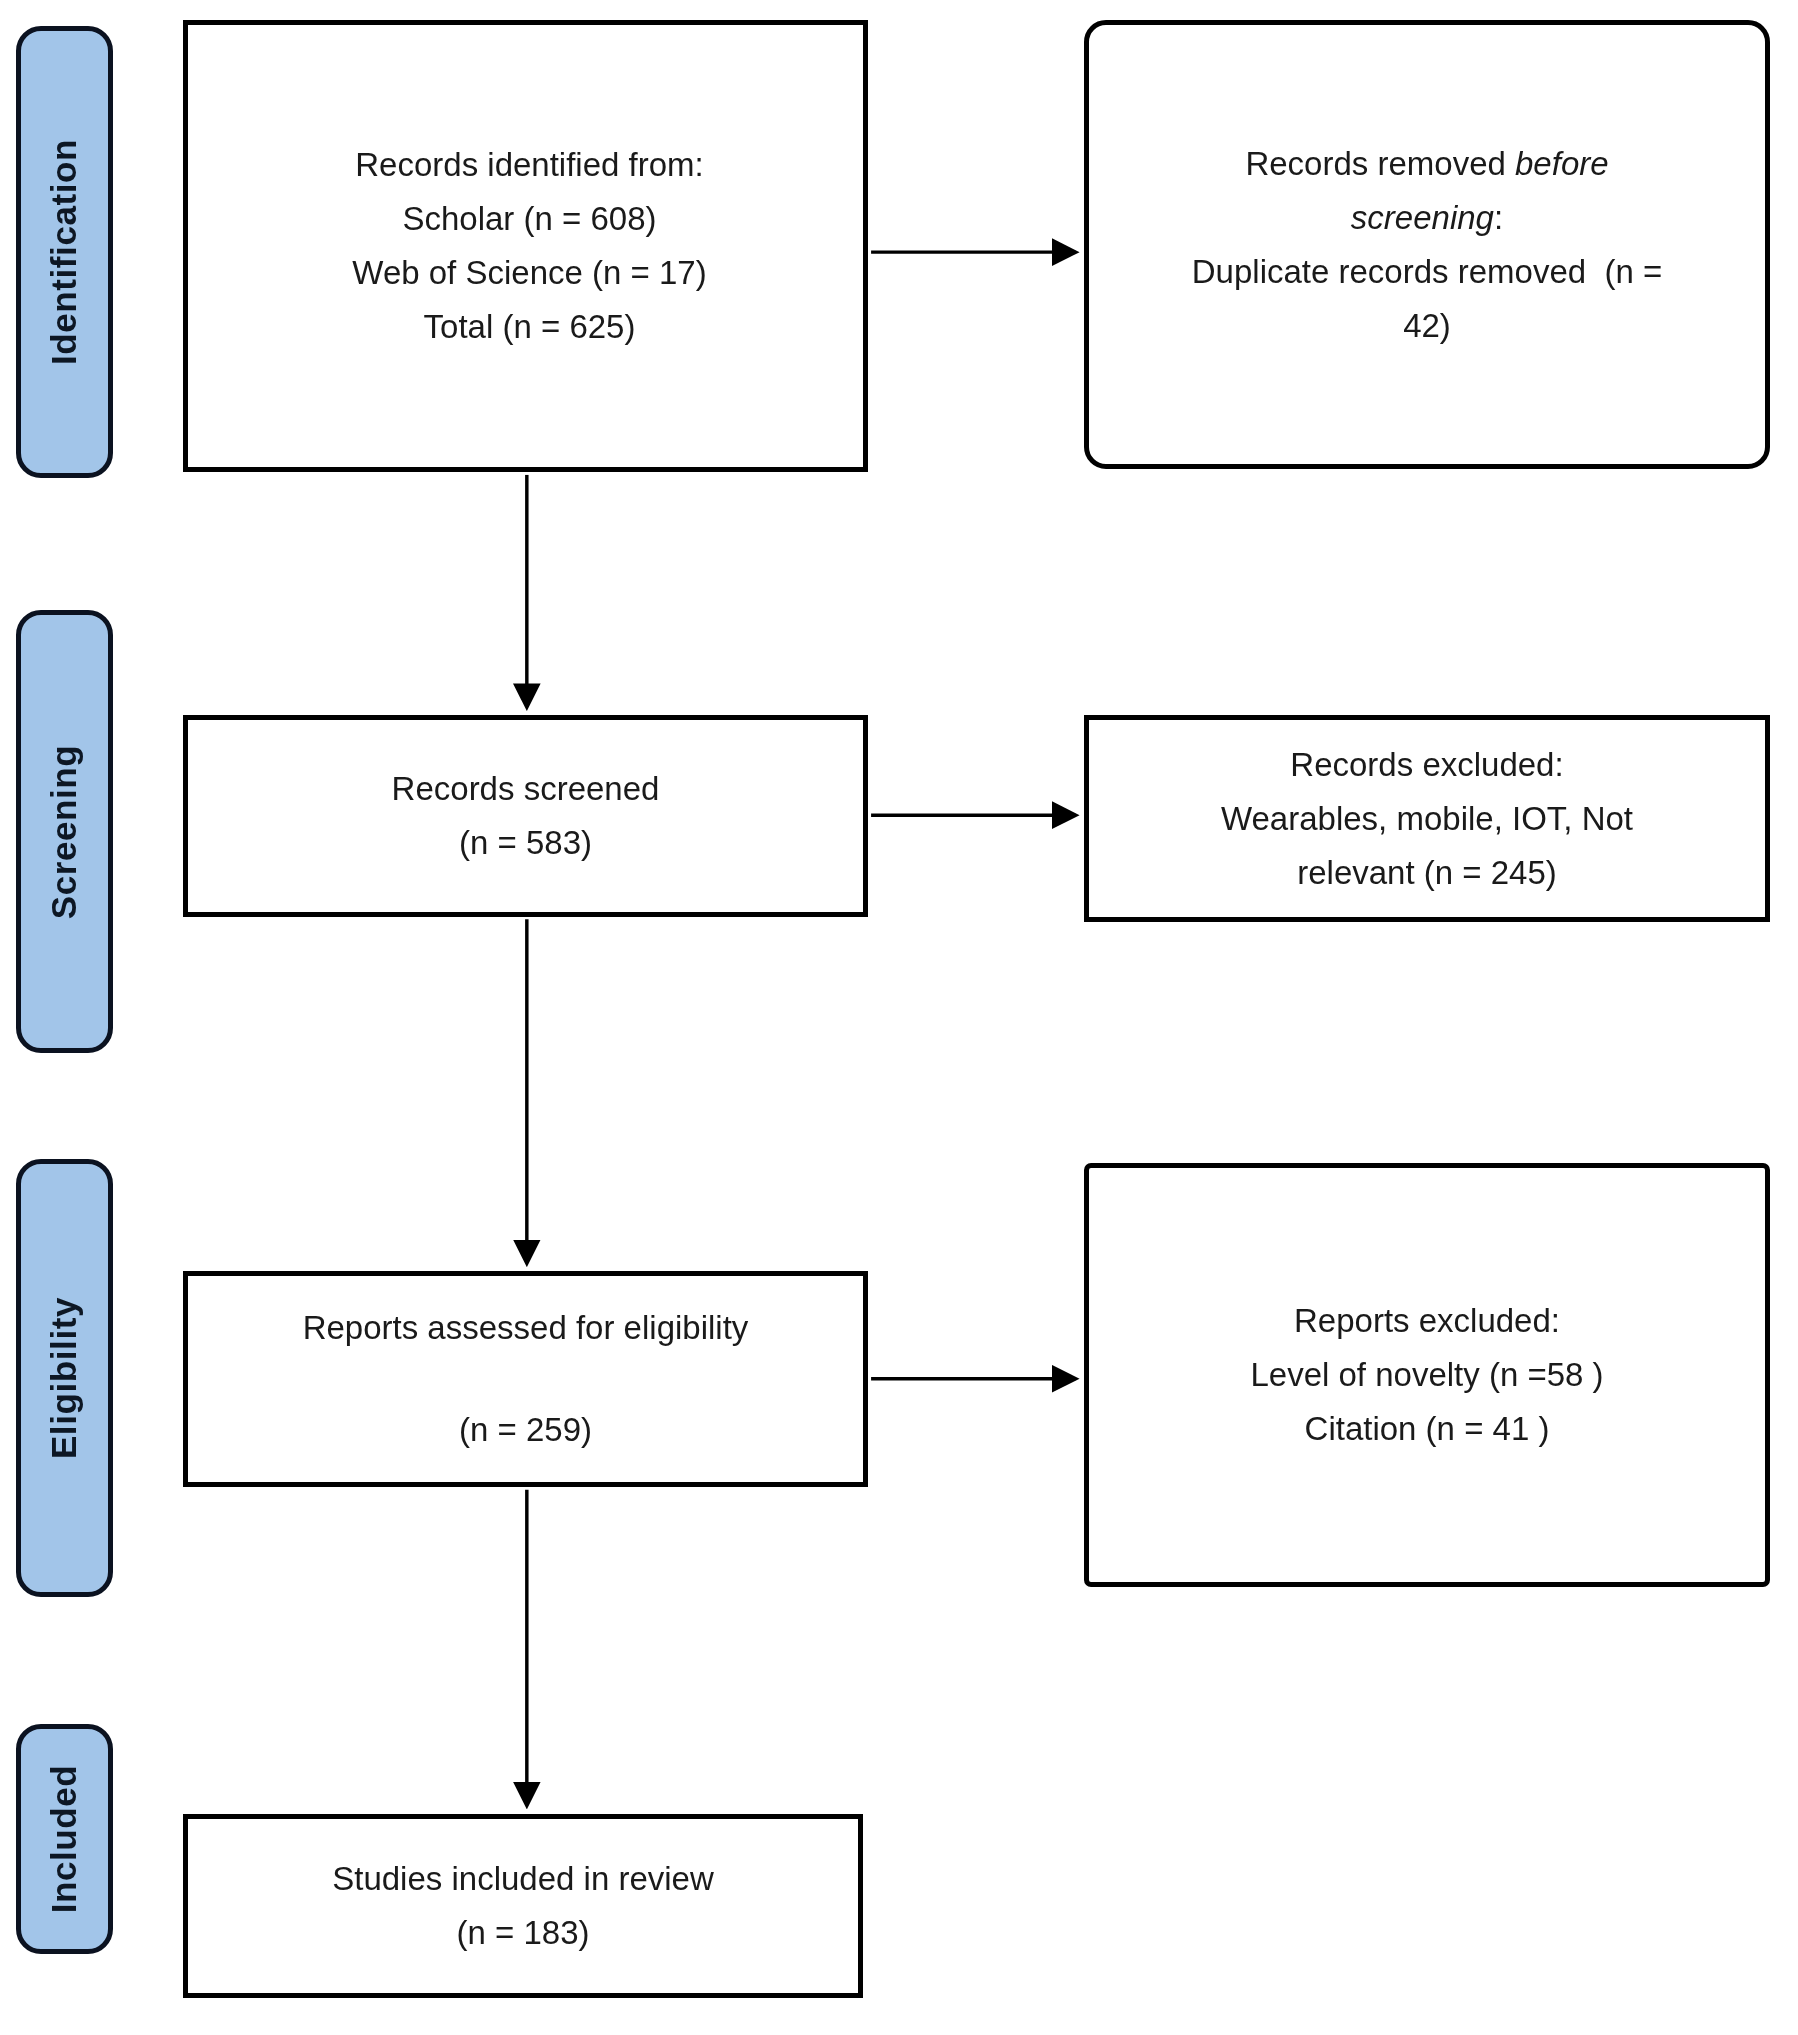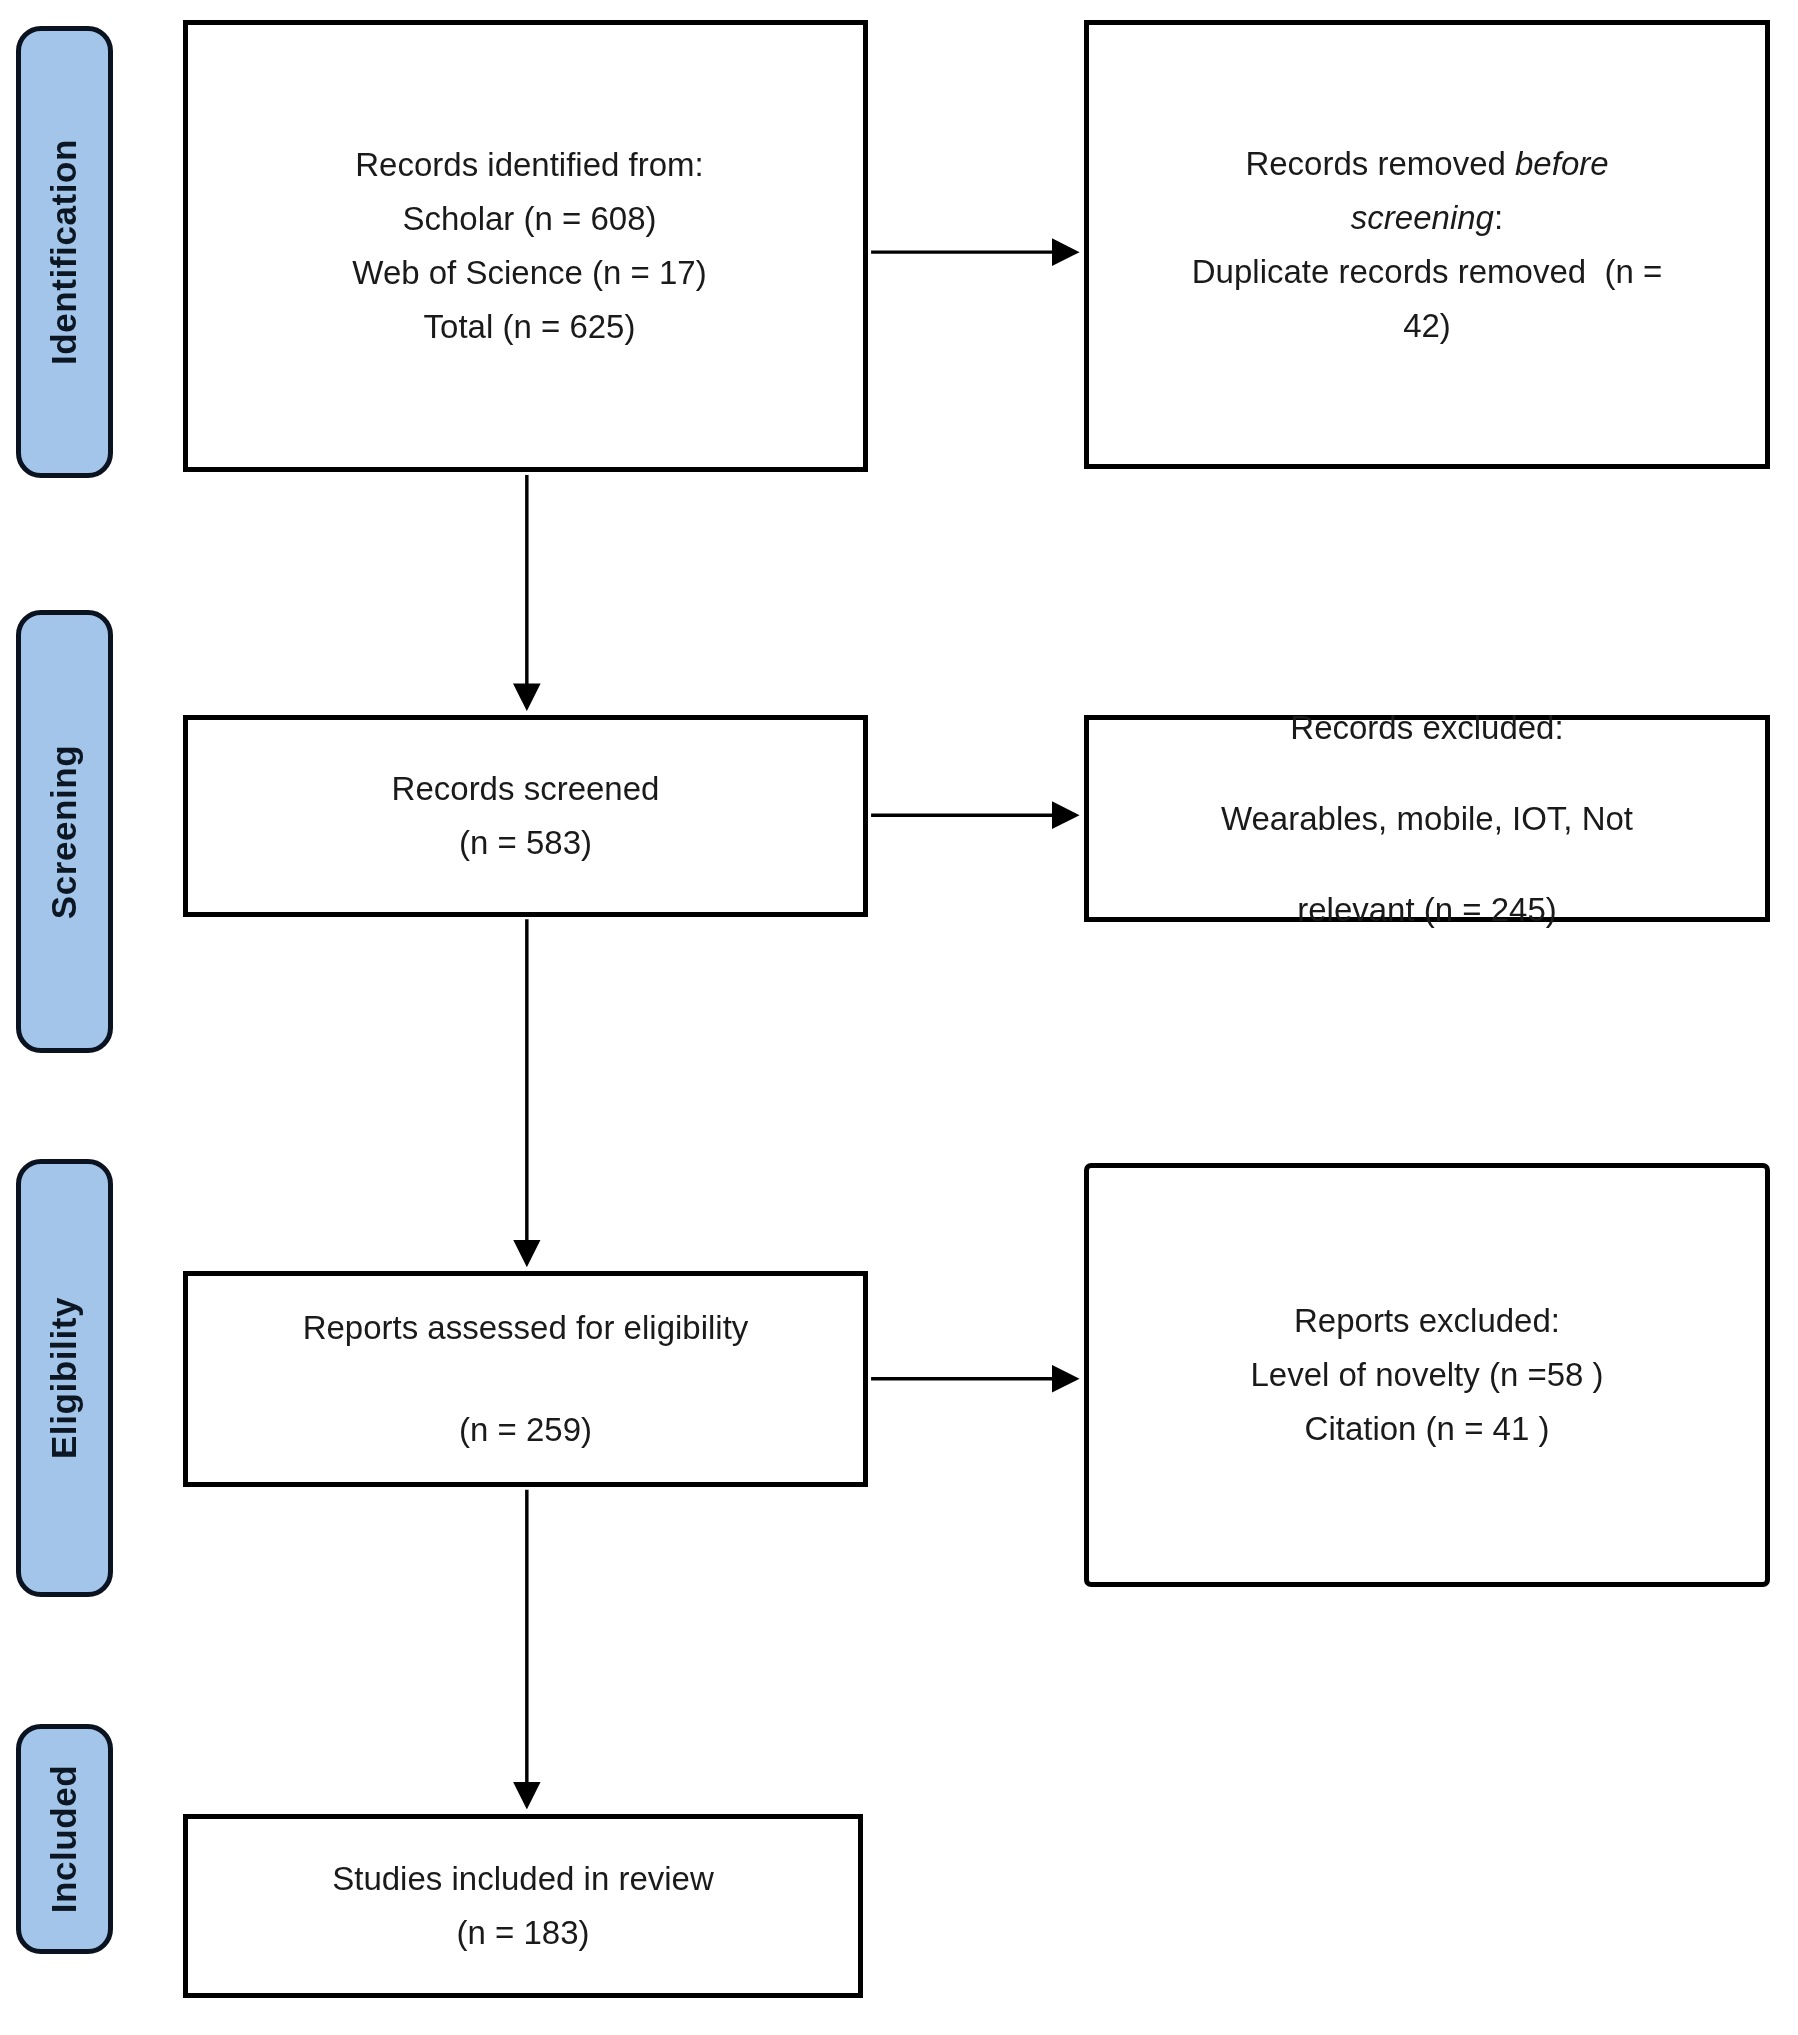--- a/index.html
+++ b/index.html
@@ -50,23 +50,23 @@
   .stage-text {
     transform: rotate(-90deg);
     white-space: nowrap;
     font-size: 35px;
     font-weight: bold;
     color: #0d1724;
     letter-spacing: 0.6px;
   }
   
   #box-identified  { left: 183px;  top: 20px;   width: 685px; height: 452px; padding-left: 8px; }
-  #box-removed     { left: 1084px; top: 20px;   width: 686px; height: 449px; }
+  #box-removed     { left: 1084px; top: 20px;   width: 686px; height: 449px; border-radius: 22px; }
   #box-screened    { left: 183px;  top: 715px; width: 685px; height: 202px; }
-  #box-rec-excl    { left: 1084px; top: 715px; width: 686px; height: 207px; gap: 37px; }
+  #box-rec-excl    { left: 1084px; top: 715px; width: 686px; height: 207px; }
   #box-assessed    { left: 183px;  top: 1271px; width: 685px; height: 216px; gap: 48px; }
   #box-rep-excl    { left: 1084px; top: 1163px; width: 686px; height: 424px; border-radius: 7px; }
   #box-included    { left: 183px;  top: 1814px; width: 680px; height: 184px; }
   
   #stage-identification { left: 16px; top: 26px;   width: 97px; height: 452px; }
   #stage-screening      { left: 16px; top: 610px; width: 97px; height: 443px; }
   #stage-eligibility    { left: 16px; top: 1159px; width: 97px; height: 438px; }
   #stage-included       { left: 16px; top: 1724px; width: 97px; height: 230px; }
 </style>
 </head>

